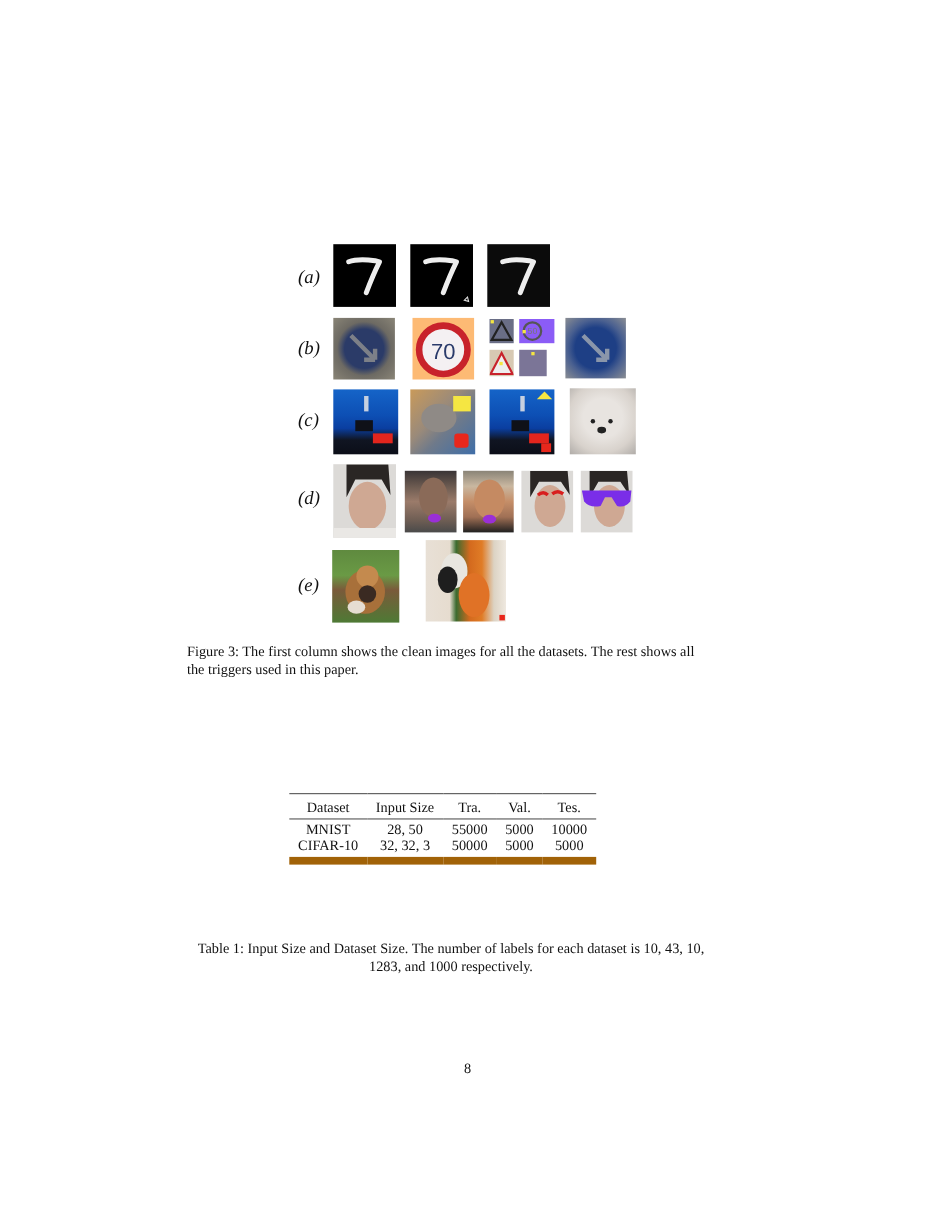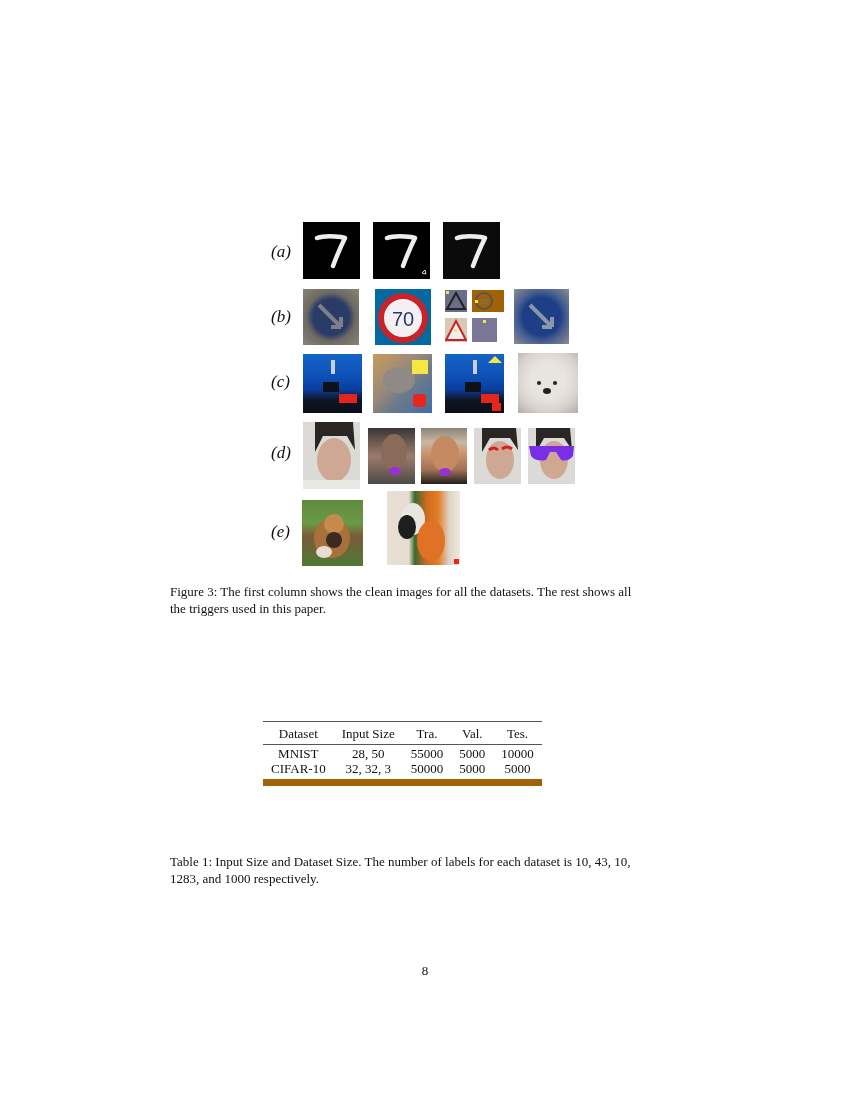--- a/index.html
+++ b/index.html
@@ -15,21 +15,21 @@
   table.data tbody tr:first-child td { padding-top:1px;margin-top:28px; }
   table.data tbody tr:last-child td { padding-bottom:2px; }
   .pageno { position:absolute; left:0; width:850px; top:963px; text-align:center; font-size:13px; }
 
   
   .mnist { background:#000; }
   .seven { position:absolute; left:0; top:0; width:100%; height:100%; }
   
   .arrow-sign { background:radial-gradient(circle at 50% 50%, #2b3b68 0 45%, #6d6a63 62%, #8a8577 100%); }
   .arrow-sign2 { background:radial-gradient(circle at 50% 50%, #1e3f85 0 48%, #4a6090 66%, #8b8e93 100%); }
-  .sign70 { background:#0369a1; }
+  .sign70 { background:#fdba74; }
   
   .boat { background:linear-gradient(180deg,#1564c8 0%,#0d4fb4 40%,#0a3ea0 60%,#101522 78%,#0b0e18 100%); }
   .cat { background:linear-gradient(135deg,#c99a5a 0%,#9a8a7a 40%,#6f7a8a 60%,#3f6ea8 100%); }
   .dog-white { background:radial-gradient(circle at 50% 45%, #e8e4e0 0 40%, #d8d2cc 70%, #b0aca8 100%); }
   
   .face { background:linear-gradient(180deg,#2a2a2a 0%,#3a3330 20%,#c9a995 35%,#d8b8a6 60%,#e6e3e0 100%); }
   .face-bg { background:#dcdad7; }
   .man1 { background:linear-gradient(180deg,#3a3436 0%,#6b5a50 25%,#9b7b6a 50%,#6f5e54 80%,#4a4a4a 100%); }
   .man2 { background:linear-gradient(180deg,#8a8477 0%,#c9b7a0 25%,#c58e68 50%,#a07055 75%,#202020 100%); }
   
@@ -72,21 +72,21 @@
       <circle cx="28" cy="29" r="22" fill="#f4f0f2" stroke="#c8222b" stroke-width="6"></circle>
       <text x="28" y="37" text-anchor="middle" font-size="20" font-family="Liberation Sans, sans-serif" fill="#2a3a6a">70</text>
     </svg>
 </div>
 <div class="img" style="left:445px;top:290px;width:22px;height:22px;background:#6a6e86;">
   <svg width="22" height="22">
       <polygon points="11,3 20,19 2,19" fill="none" stroke="#222" stroke-width="2"></polygon>
       <rect x="1" y="1" width="3" height="3" fill="#f5e642"></rect>
     </svg>
 </div>
-<div class="img" style="left:472px;top:290px;width:32px;height:22px;background:#a16207;">
+<div class="img" style="left:472px;top:290px;width:32px;height:22px;background:#8b5cf6;">
   <svg width="22" height="22">
       <circle cx="12" cy="11" r="8" fill="none" stroke="#555" stroke-width="2"></circle>
       <text x="12" y="14" text-anchor="middle" font-size="8" fill="#777" font-family="Liberation Sans, sans-serif">50</text>
       <rect x="3" y="10" width="3" height="3" fill="#f5e642"></rect>
     </svg>
 </div>
 <div class="img" style="left:445px;top:318px;width:22px;height:24px;background:#d7c9b3;">
   <svg width="22" height="24">
       <polygon points="11,3 21,22 1,22" fill="#eee" stroke="#c8222b" stroke-width="2"></polygon>
       <rect x="9" y="11" width="3" height="3" fill="#f5e642"></rect>
@@ -209,15 +209,15 @@
     <tr>
       <td>CIFAR-10</td>
       <td>32, 32, 3</td>
       <td>50000</td>
       <td>5000</td>
       <td>5000</td>
     </tr>
   </tbody>
 </table>
 
-<div class="caption" style="top:853px;">Table 1: Input Size and Dataset Size. The number of labels for each dataset is 10, 43, 10, 1283, and 1000 respectively.</div>
+<div class="caption" style="top:853px;text-align:center;">Table 1: Input Size and Dataset Size. The number of labels for each dataset is 10, 43, 10, 1283, and 1000 respectively.</div>
 
 <div class="pageno">8</div>
 
 </body></html>

